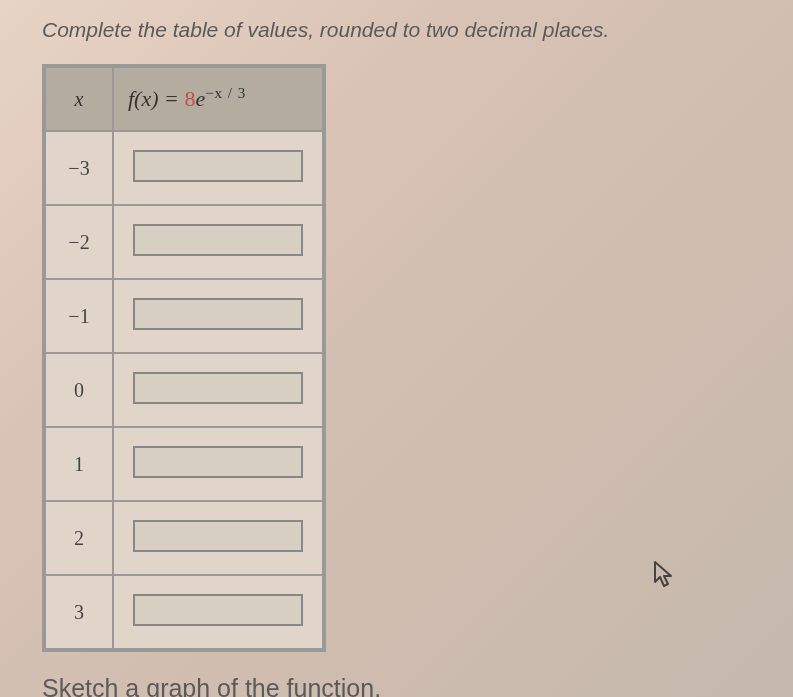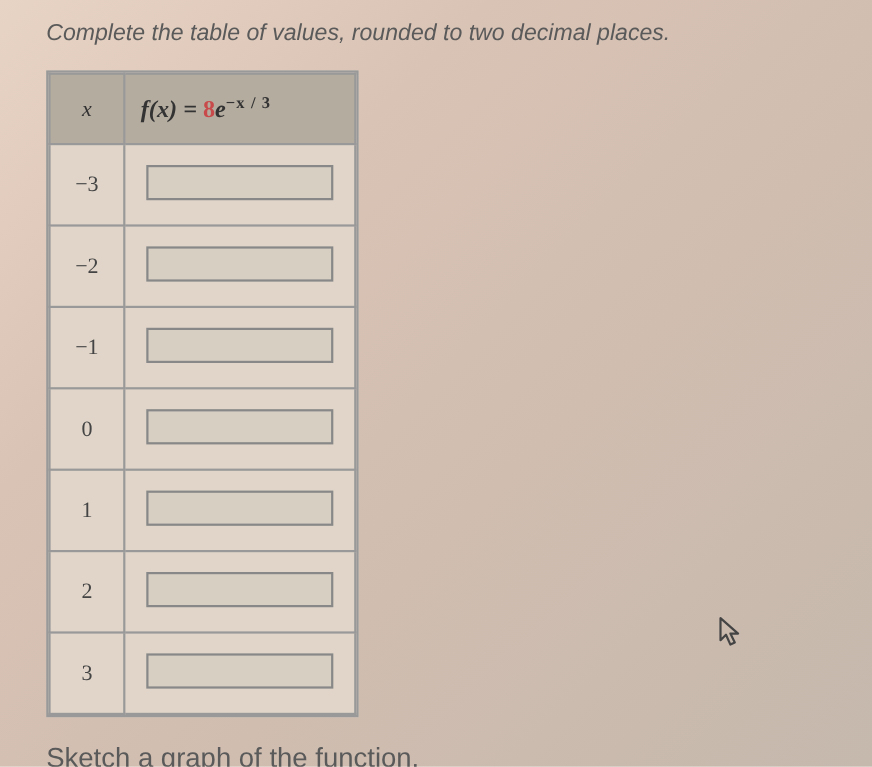--- a/index.html
+++ b/index.html
@@ -46,21 +46,20 @@
       width: 68px;
       height: 64px;
       font-size: 20px;
     }
     th.fx-header {
       width: 210px;
       height: 64px;
       font-size: 22px;
       text-align: left;
       padding-left: 14px;
-      font-weight: bold;
     }
     .coef {
       color: #c94a4a;
       font-style: normal;
     }
     .exp {
       font-size: 15px;
       vertical-align: super;
       font-style: normal;
       letter-spacing: 1px;

